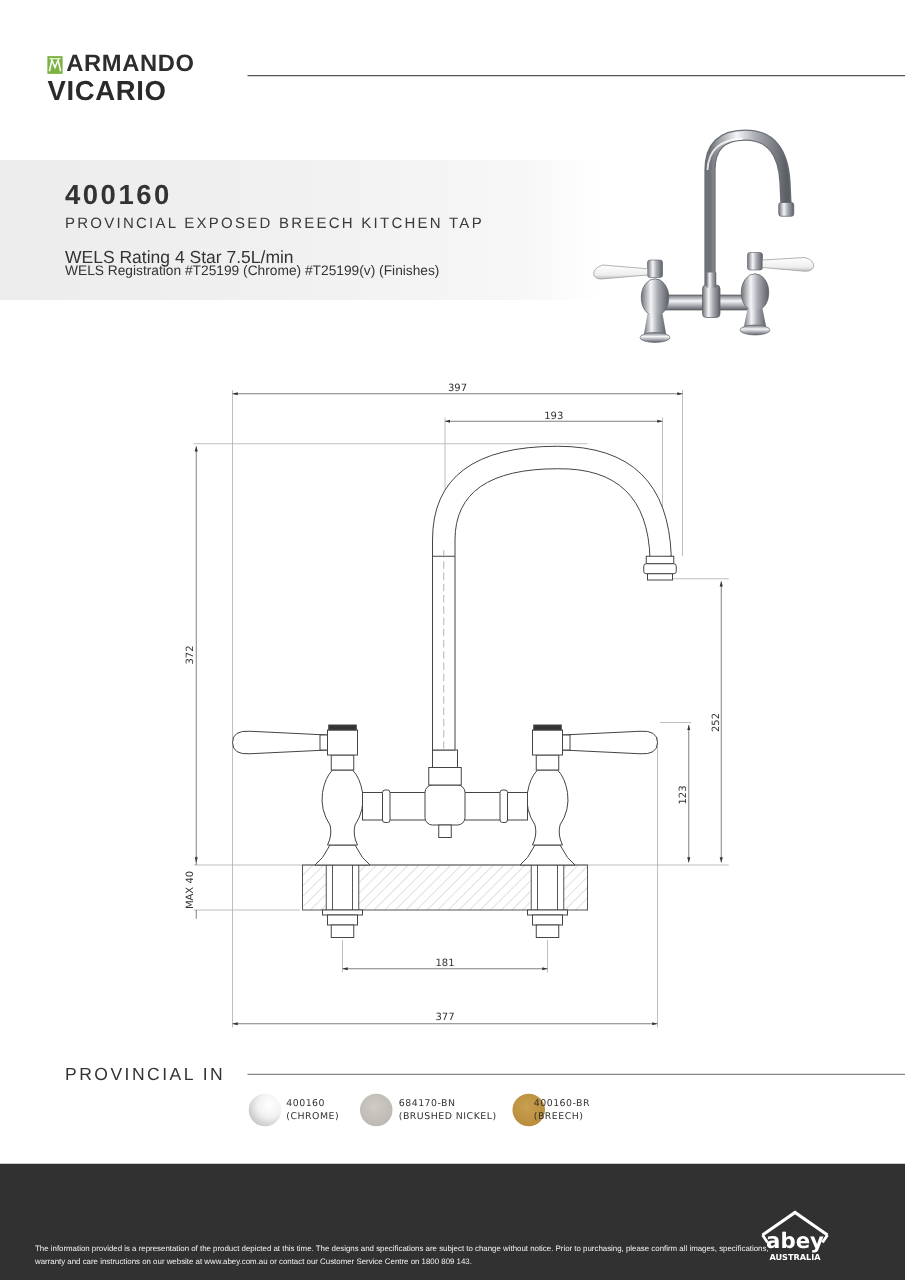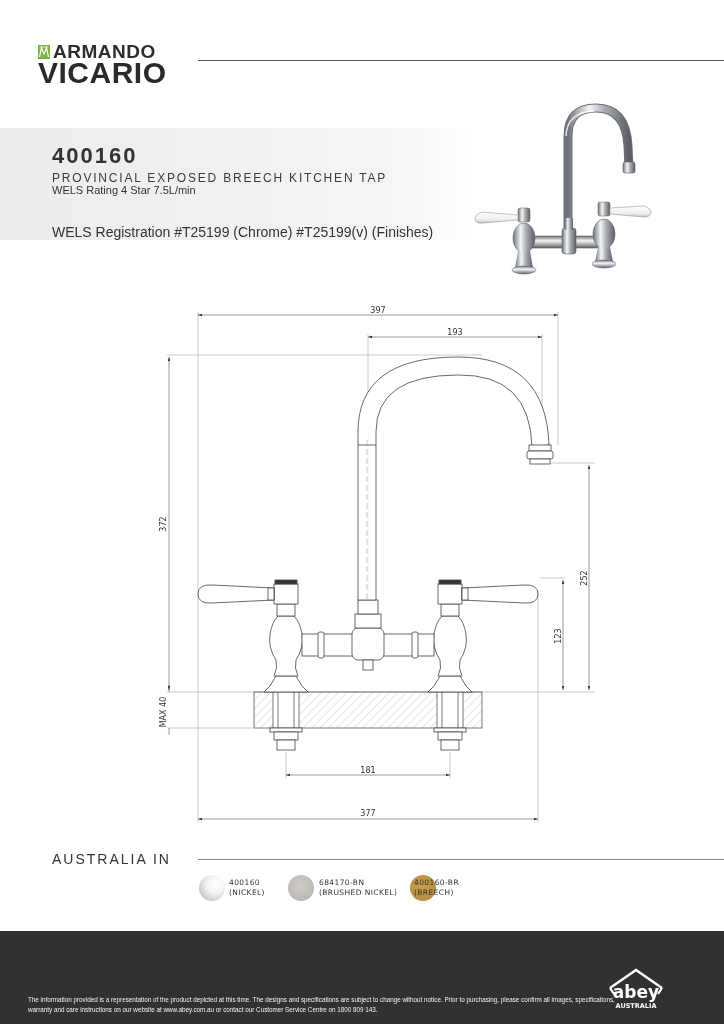--- a/index.html
+++ b/index.html
@@ -4,50 +4,50 @@
 <style>
   * { box-sizing: border-box; margin: 0; padding: 0; }
   html, body { width: 724px; height: 1024px; background: #ffffff; overflow: hidden; }
   body { position: relative; font-family: "Liberation Sans", "DejaVu Sans", sans-serif; color: #333; }
 
   
   .logo { position: absolute; left: 38px; top: 42px; width: 140px; height: 44px; }
   .logo-mark { position: absolute; left: 0; top: 3px; width: 12px; height: 14px; background: #7cb342; }
   .logo-mark svg { display: block; }
   .logo-line1 { position: absolute; left: 15px; top: 0; font-size: 19px; letter-spacing: 0.5px; color: #2d2d2d; line-height: 20px; font-weight: 700; }
-  .logo-line2 { position: absolute; left: 0; top: 18px; font-size: 30px; font-weight: 700; color: #2a2a2a; letter-spacing: 0.5px; line-height: 26px; }
+  .logo-line2 { position: absolute; left: 0; top: 18px; font-size: 22px; font-weight: 700; color: #2a2a2a; letter-spacing: 0.5px; line-height: 26px; }
   .header-rule { position: absolute; left: 198px; top: 60px; width: 526px; height: 1px; background: #555; }
 
   
   .title-band { position: absolute; left: 0; top: 128px; width: 420px; height: 112px;
     background: linear-gradient(90deg, #ececec 0%, #f1f1f1 60%, #f7f7f7 100%); }
   .title-band-fade { position: absolute; left: 420px; top: 128px; width: 60px; height: 112px;
     background: linear-gradient(90deg, #f7f7f7, #ffffff); }
   .product-code { position: absolute; left: 52px; top: 143px; font-size: 22px; font-weight: 700; letter-spacing: 2px; color: #333; }
   .product-name { position: absolute; left: 52px; top: 171px; font-size: 12px; letter-spacing: 1.8px; color: #3a3a3a; }
-  .wels-rating { position: absolute; left: 52px; top: 184px; font-size: 11px; color: #333; }
-  .wels-reg { position: absolute; left: 52px; top: 224px; font-size: 14px; color: #333; }
+  .wels-rating { position: absolute; left: 52px; top: 197px; font-size: 14px; color: #333; }
+  .wels-reg { position: absolute; left: 52px; top: 211px; font-size: 11px; color: #333; }
 
   .product-photo { position: absolute; left: 468px; top: 96px; width: 190px; height: 186px; }
 
   
-  .drawing { position: absolute; left: 12px; top: 290px; width: 672px; height: 540px; }
+  .drawing { position: absolute; left: 0; top: 290px; width: 672px; height: 540px; }
   .dim-text { font-family: "DejaVu Sans", sans-serif; font-size: 8px; fill: #333; }
 
   
   .avail-title { position: absolute; left: 52px; top: 851px; font-size: 14px; letter-spacing: 2px; color: #333; }
   .avail-rule { position: absolute; left: 198px; top: 859px; width: 526px; height: 1px; background: #888; }
   .swatch { position: absolute; width: 26px; height: 26px; border-radius: 50%; }
   .sw-chrome { left: 199px; top: 875px; background: radial-gradient(circle at 65% 35%, #ffffff 0%, #f2f2f2 40%, #c9c9c9 75%, #8c8c8c 100%); }
   .sw-nickel { left: 288px; top: 875px; background: radial-gradient(circle at 45% 40%, #cfcbc6 0%, #bdb9b3 70%, #aca8a2 100%); }
   .sw-bronze { left: 410px; top: 875px; background: radial-gradient(circle at 45% 40%, #c9a04f 0%, #b98e3e 70%, #a8802f 100%); }
   .sw-label { position: absolute; font-family: "DejaVu Sans", sans-serif; font-size: 7.5px; line-height: 10px; color: #333; letter-spacing: 0.4px; }
   .lbl-chrome { left: 229px; top: 878px; }
   .lbl-nickel { left: 319px; top: 878px; }
-  .lbl-bronze { left: 414px; top: 878px; }
+  .lbl-bronze { left: 427px; top: 878px; }
 
   
   .footer { position: absolute; left: 0; top: 931px; width: 724px; height: 93px; background: #323131; }
   .footer-logo { position: absolute; left: 606px; top: 966px; width: 60px; height: 44px; }
   .footer-text { position: absolute; left: 28px; top: 995px; width: 690px; font-size: 6.3px; line-height: 10px; color: #f2f2f2; }
 </style>
 </head>
 <body>
 
 <div class="logo">
@@ -216,27 +216,27 @@
 
       <rect x="517" y="445" width="22" height="6"></rect>
       <rect x="515" y="451" width="26" height="8" rx="2"></rect>
       <rect x="518" y="459" width="20" height="5"></rect>
     </g>
 
     <line x1="355" y1="440" x2="355" y2="600" stroke="#888" stroke-width="0.5" stroke-dasharray="6 3"></line>
   </svg>
 </div>
 
-<div class="avail-title">AUSTRALIA IN</div>
+<div class="avail-title">PROVINCIAL IN</div>
 <div class="avail-rule"></div>
 
 <div class="swatch sw-chrome"></div>
 <div class="sw-label lbl-chrome">
   <div>400160</div>
-  <div>(NICKEL)</div>
+  <div>(CHROME)</div>
 </div>
 
 <div class="swatch sw-nickel"></div>
 <div class="sw-label lbl-nickel">
   <div>684170-BN</div>
   <div>(BRUSHED NICKEL)</div>
 </div>
 
 <div class="swatch sw-bronze"></div>
 <div class="sw-label lbl-bronze">

